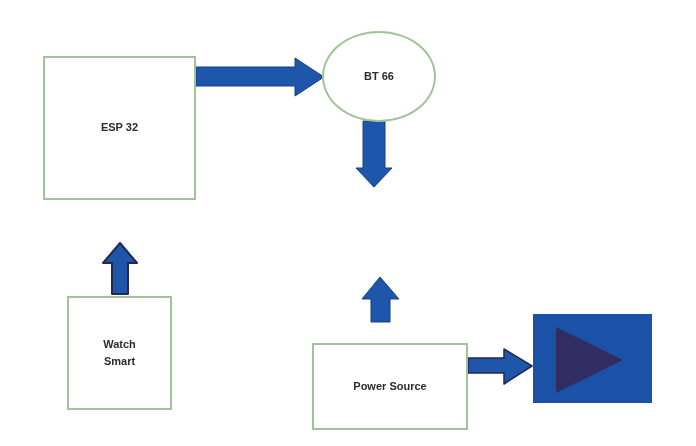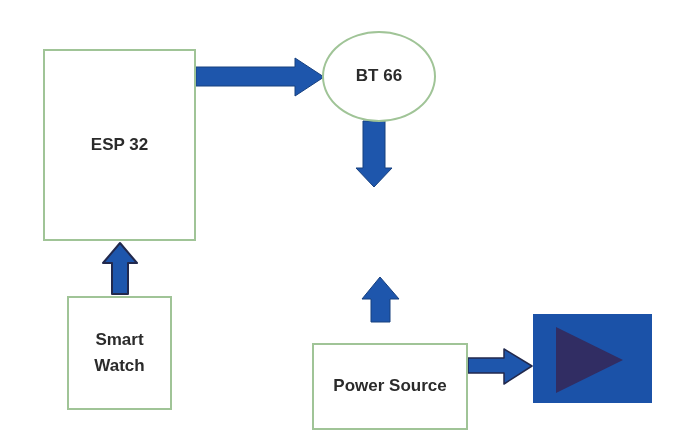--- a/index.html
+++ b/index.html
@@ -27,27 +27,27 @@
     box-sizing: border-box;
     border: 2px solid #a0c497;
     background: #ffffff;
     display: flex;
     flex-direction: column;
     align-items: center;
     justify-content: center;
     text-align: center;
     color: #2b2b2b;
     font-weight: bold;
-    font-size: 17px;
+    font-size: 11px;
     line-height: 1.55;
   }
   .ellipse {
     border-radius: 50%;
   }
-  .node-esp32   { left: 43px;  top: 49px;  width: 153px; height: 192px; }
+  .node-esp32   { left: 43px;  top: 56px;  width: 153px; height: 144px; }
   .node-bt66    { left: 322px; top: 31px;  width: 114px; height: 91px;  }
   .node-bc547   { left: 322px; top: 189px; width: 118px; height: 87px;  }
   .node-smartwatch { left: 67px; top: 296px; width: 105px; height: 114px; }
   .node-powersource { left: 312px; top: 323px; width: 156px; height: 87px; margin-top: 20px; }
   .node-speaker {
     position: absolute;
     left: 533px; top: 314px; width: 119px; height: 89px;
     background: #1b52a8;
   }
   .node-speaker svg { display: block; }
@@ -73,22 +73,22 @@
   <div class="node node-esp32">
     <span>ESP 32</span>
   </div>
 
   <div class="node ellipse node-bt66">
     <span>BT 66</span>
   </div>
 
 
   <div class="node node-smartwatch">
+    <span>Watch</span>
     <span>Smart</span>
-    <span>Watch</span>
   </div>
 
   <div class="node node-powersource">
     <span>Power Source</span>
   </div>
 
   <div class="node-speaker">
     <svg width="119" height="89" viewBox="0 0 119 89" xmlns="http://www.w3.org/2000/svg">
       <polygon points="23,13 90,46 23,79" fill="#312d63"></polygon>
     </svg>

